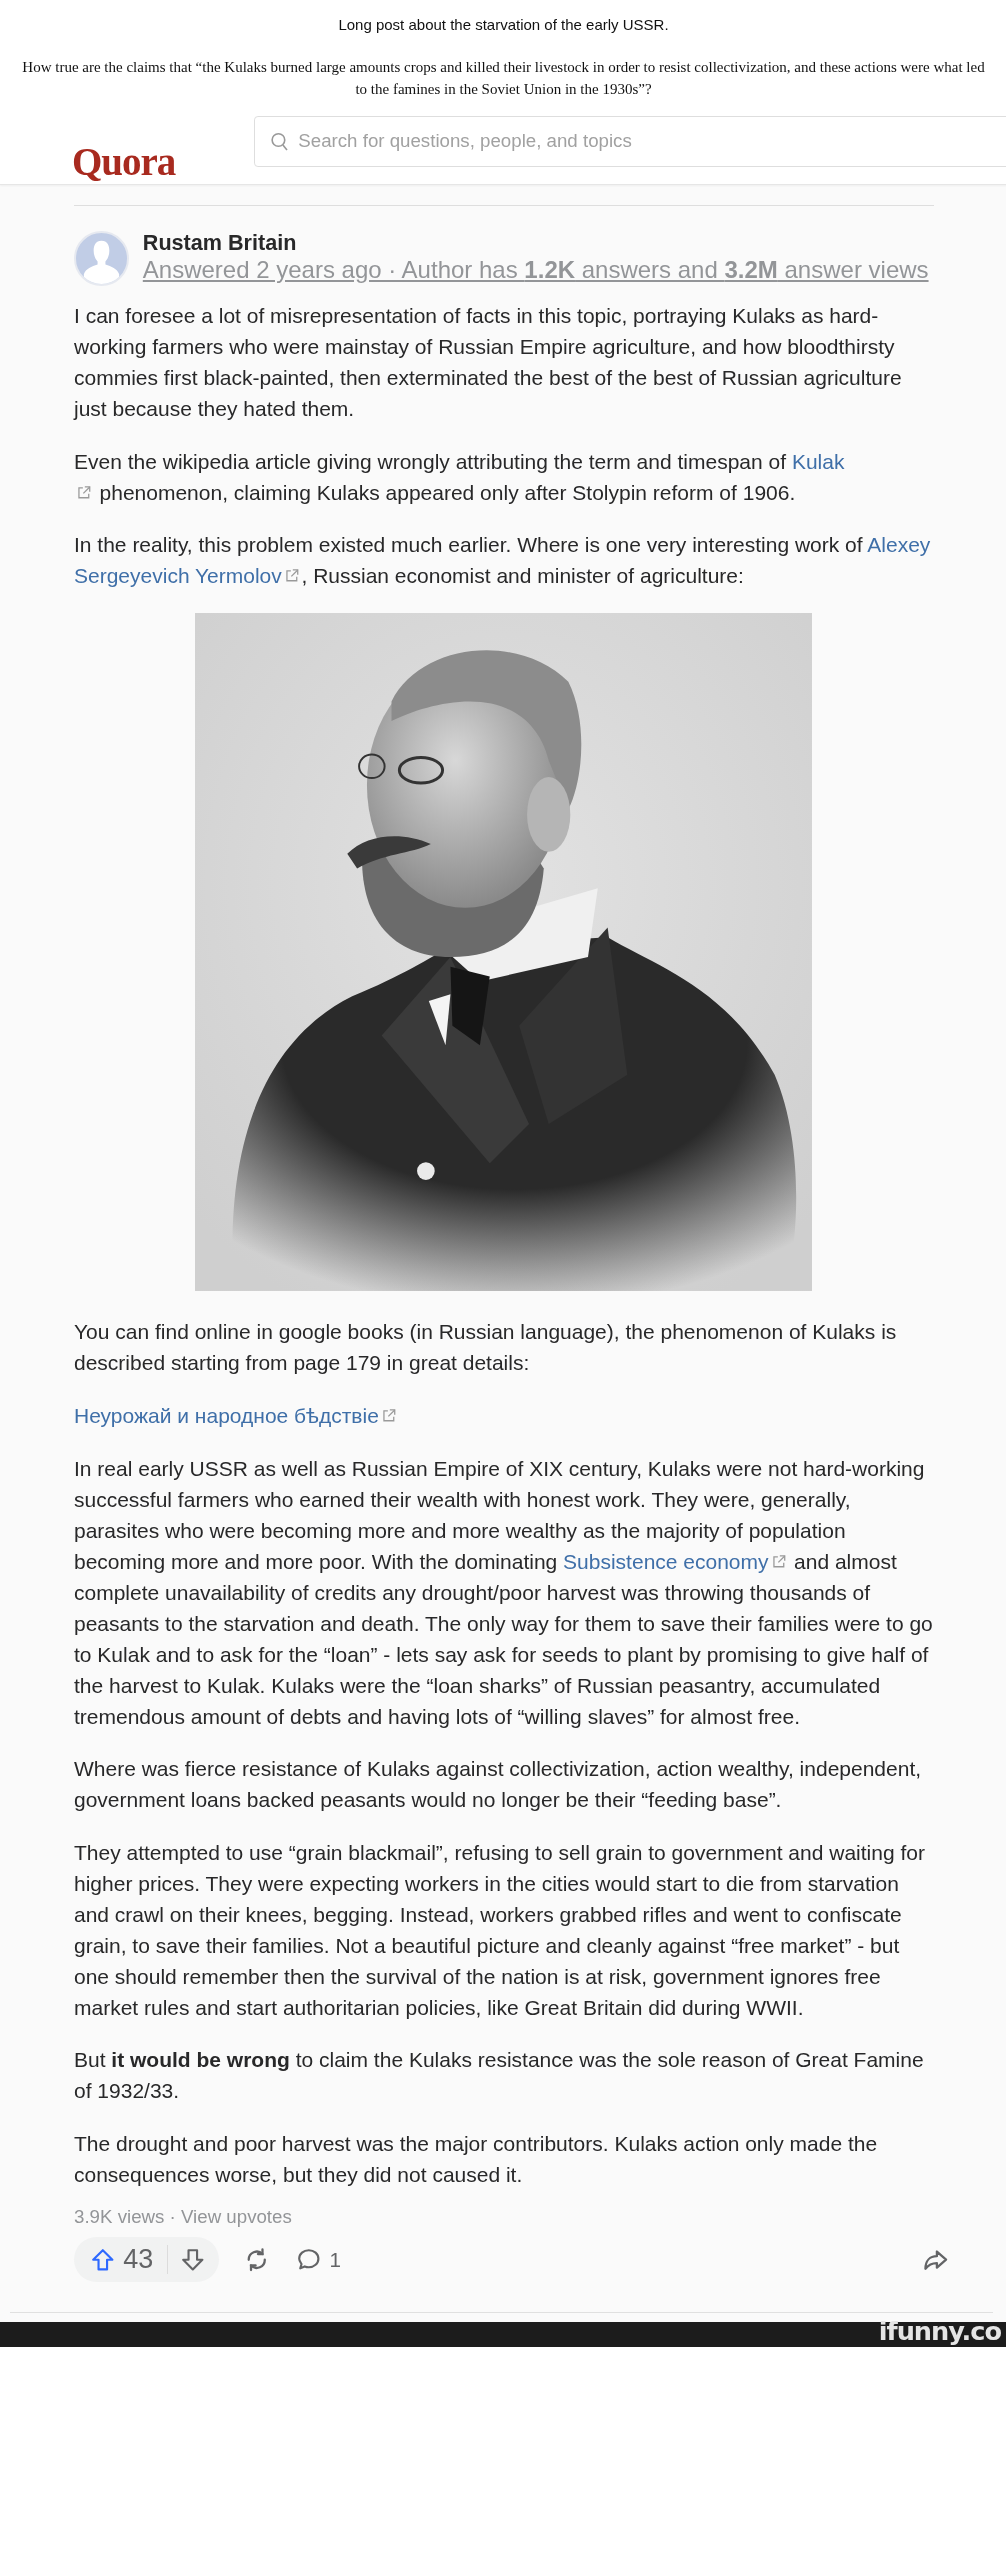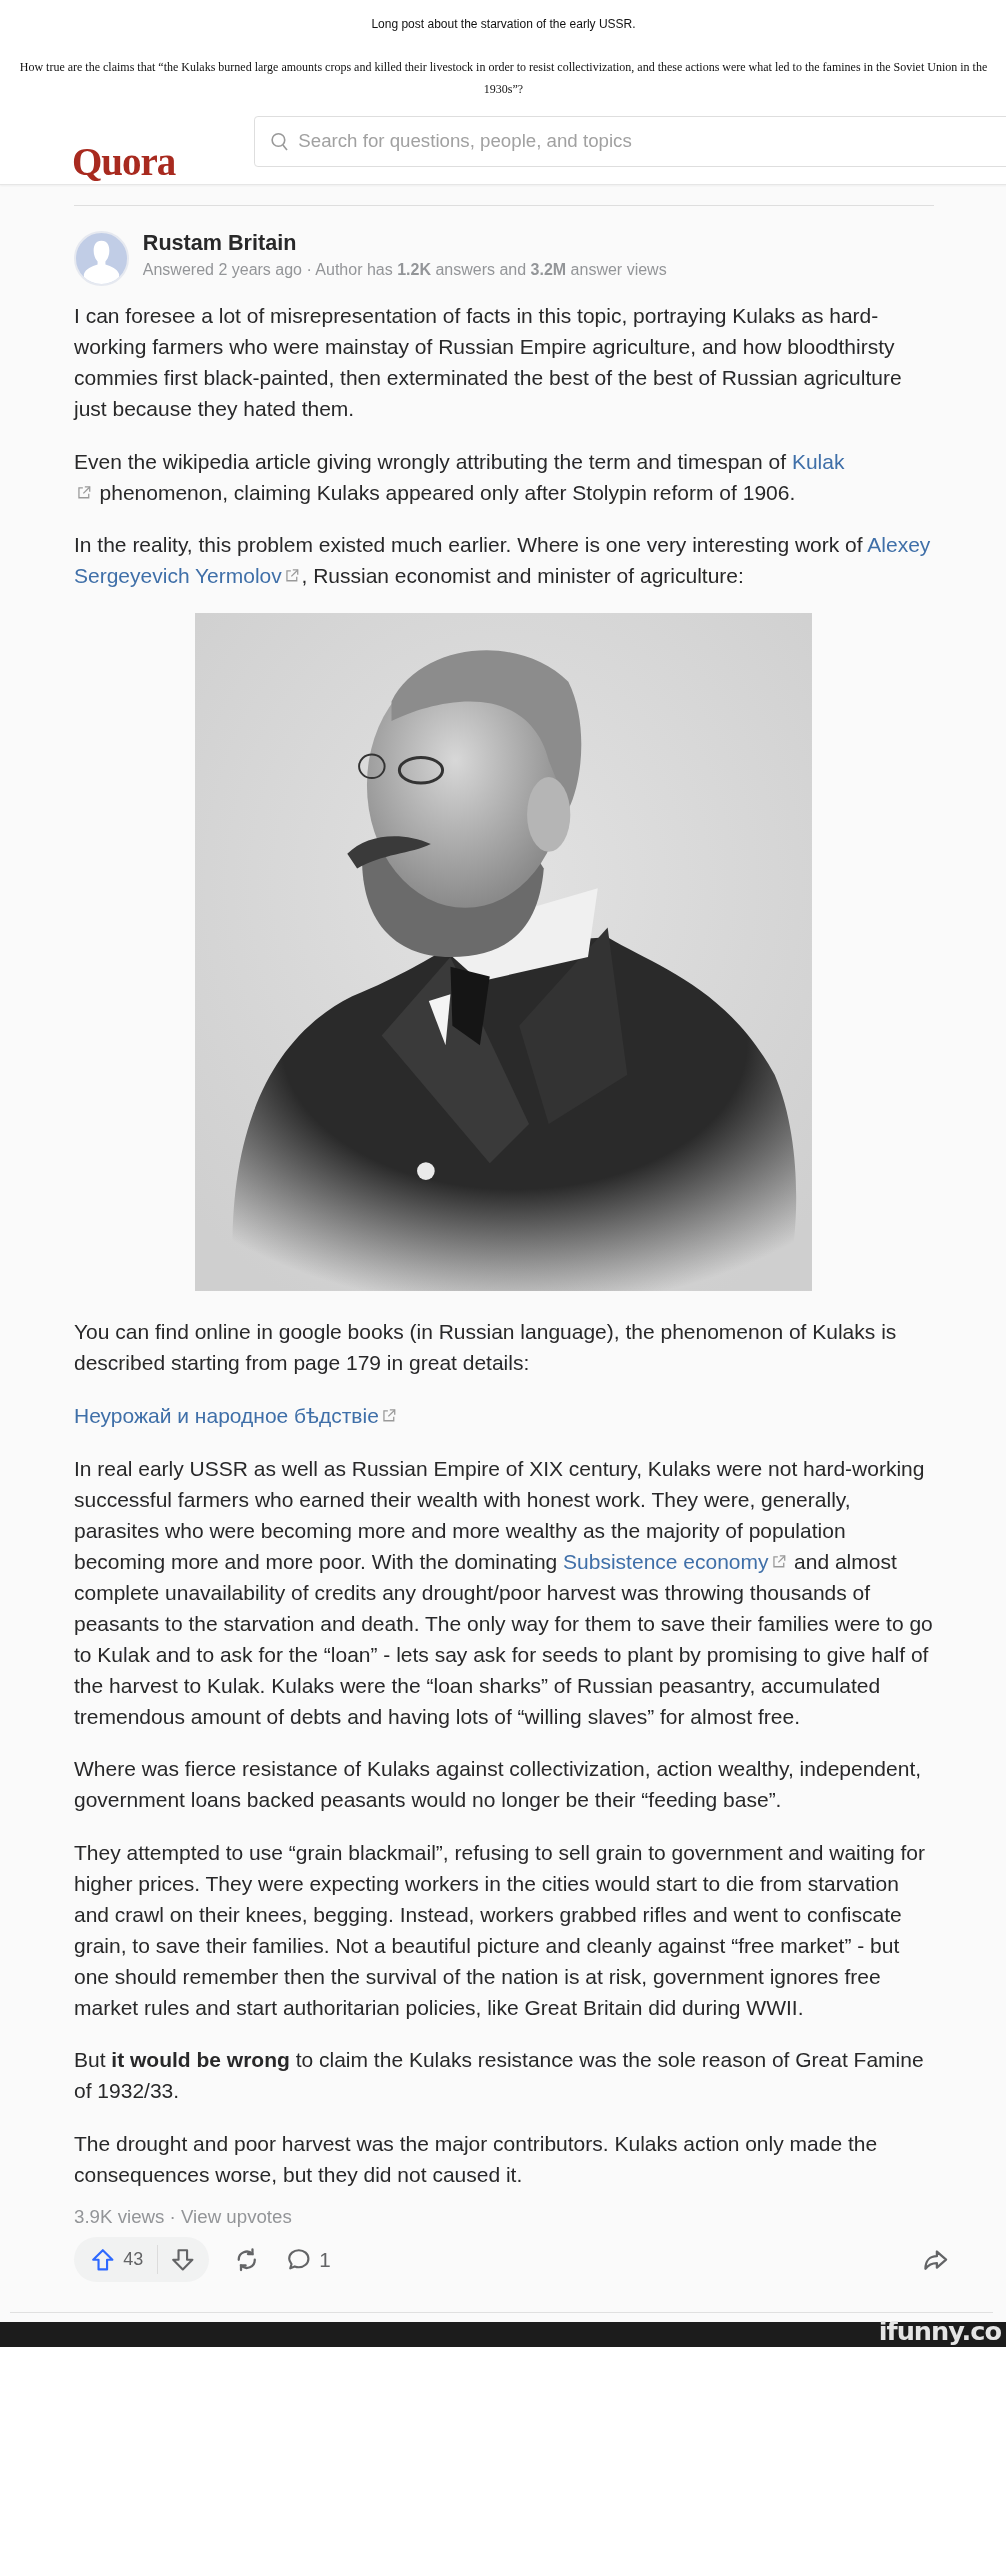--- a/index.html
+++ b/index.html
@@ -1,52 +1,52 @@
 <!DOCTYPE html>
 <html><head>
 <meta charset="utf-8">
 <style>
   * { box-sizing: border-box; margin: 0; padding: 0; }
   html, body { width: 1007px; background: #ffffff; }
   body { font-family: "Liberation Sans", sans-serif; color: #282829; }
 
-  .caption { text-align: center; font-size: 12px; color: #111; line-height: 21.6px; padding-top: 13.8px; }
+  .caption { text-align: center; font-size: 15px; color: #111; line-height: 21.6px; padding-top: 13.8px; }
   .caption .title { display: block; }
   .caption .question { display: block; margin-top: 21.6px; padding: 0 19.7px; font-family: Liberation Serif, serif; }
 
   .topbar { position: relative; height: 73px; margin-top: 11.8px; border-bottom: 1px solid #e6e6e6; background: #fff; box-shadow: 0 1px 2px rgba(0,0,0,0.05); }
   .logo { position: absolute; left: 72px; top: 27px; font-family: "Liberation Serif", serif; font-weight: bold; font-size: 39px; color: #a82a1f; letter-spacing: -1px; }
   .search { position: absolute; left: 254px; top: 3.9px; right: -3.9px; height: 51px; border: 1px solid #dedede; border-radius: 3.9px; background: #fff; display: flex; align-items: center; padding-left: 13.8px; }
   .search svg { width: 21.6px; height: 21.6px; margin-right: 7.9px; }
   .search input { border: none; outline: none; font-family: "Liberation Sans", sans-serif; font-size: 18.7px; color: #999; flex: 1; background: transparent; }
   .search input::placeholder { color: #a1a1a1; }
 
   .page { background: #fafafa; padding: 19.7px 0 9.8px; }
   .card { width: 934px; margin: 0 auto 0 74px; }
   .divider { height: 1px; background: #dedede; width: 860px; margin-bottom: 21.6px; }
 
   .author { display: flex; align-items: flex-start; margin-left: 0; }
   .avatar { width: 55px; height: 55px; border-radius: 50%; background: #c1cde6; border: 2px solid #e6e9f0; position: relative; overflow: hidden; flex: none; margin-top: 3.9px; }
   .avatar svg { position: absolute; left: 0; top: 0; }
   .author-info { margin-left: 13.8px; }
   .author-name { font-weight: bold; font-size: 21.6px; color: #282829; line-height: 27.5px; margin-top: 2px; }
-  .author-meta { font-size: 16px; color: #939598; line-height: 25.6px; }
+  .author-meta { font-size: 24px; color: #939598; line-height: 25.6px; text-decoration: underline; }
   .author-meta b { color: #939598; }
 
   .body { width: 865px; margin-top: 13.8px; }
   .body p { font-size: 21px; line-height: 31px; color: #282829; margin-bottom: 21.6px; }
   .body a { color: #2e69ff; color: #3f6fa8; text-decoration: none; }
   .ext { display: inline-block; width: 15.7px; height: 15.7px; vertical-align: -1px; margin: 0 2px; }
 
   .portrait { width: 617px; height: 678px; margin: 3.9px 0 25.6px 121px; background: #d9d9d9; position: relative; overflow: hidden; }
 
   .stats { font-size: 18.7px; color: #939598; margin-top: -7.9px; line-height: 25.6px; }
   .actions { display: flex; align-items: center; margin-top: 7.9px; height: 45px; position: relative; width: 875px; }
   .vote-pill { display: flex; align-items: center; background: #f1f2f2; border-radius: 22.6px; height: 45px; padding: 0 13.8px 0 15.7px; }
-  .vote-pill .cnt { font-size: 18px; color: #636466; margin: 0 13.8px 0 7.9px; }
+  .vote-pill .cnt { font-size: 27px; color: #636466; margin: 0 13.8px 0 7.9px; }
   .vote-pill .sep { width: 1px; height: 29.5px; background: #dcdcdc; margin-right: 11.8px; }
   .act-btn { display: flex; align-items: center; margin-left: 19.7px; font-size: 20.6px; color: #636466; }
   .act-btn .cnt { margin-left: 7.9px; }
   .share { position: absolute; right: 0; top: 9.8px; }
 
   .bottom-border { height: 1px; background: #e0e0e0; width: 983px; margin-left: 9.8px; margin-top: 29.5px; }
 
   .ifunny-bar { height: 24.6px; background: #1c1c1c; position: relative; }
   .ifunny { position: absolute; right: 5.9px; top: -5.9px; font-family: "DejaVu Sans", sans-serif; font-weight: bold; font-size: 25.6px; color: #e5e5e5; letter-spacing: -1px; }
 </style>

